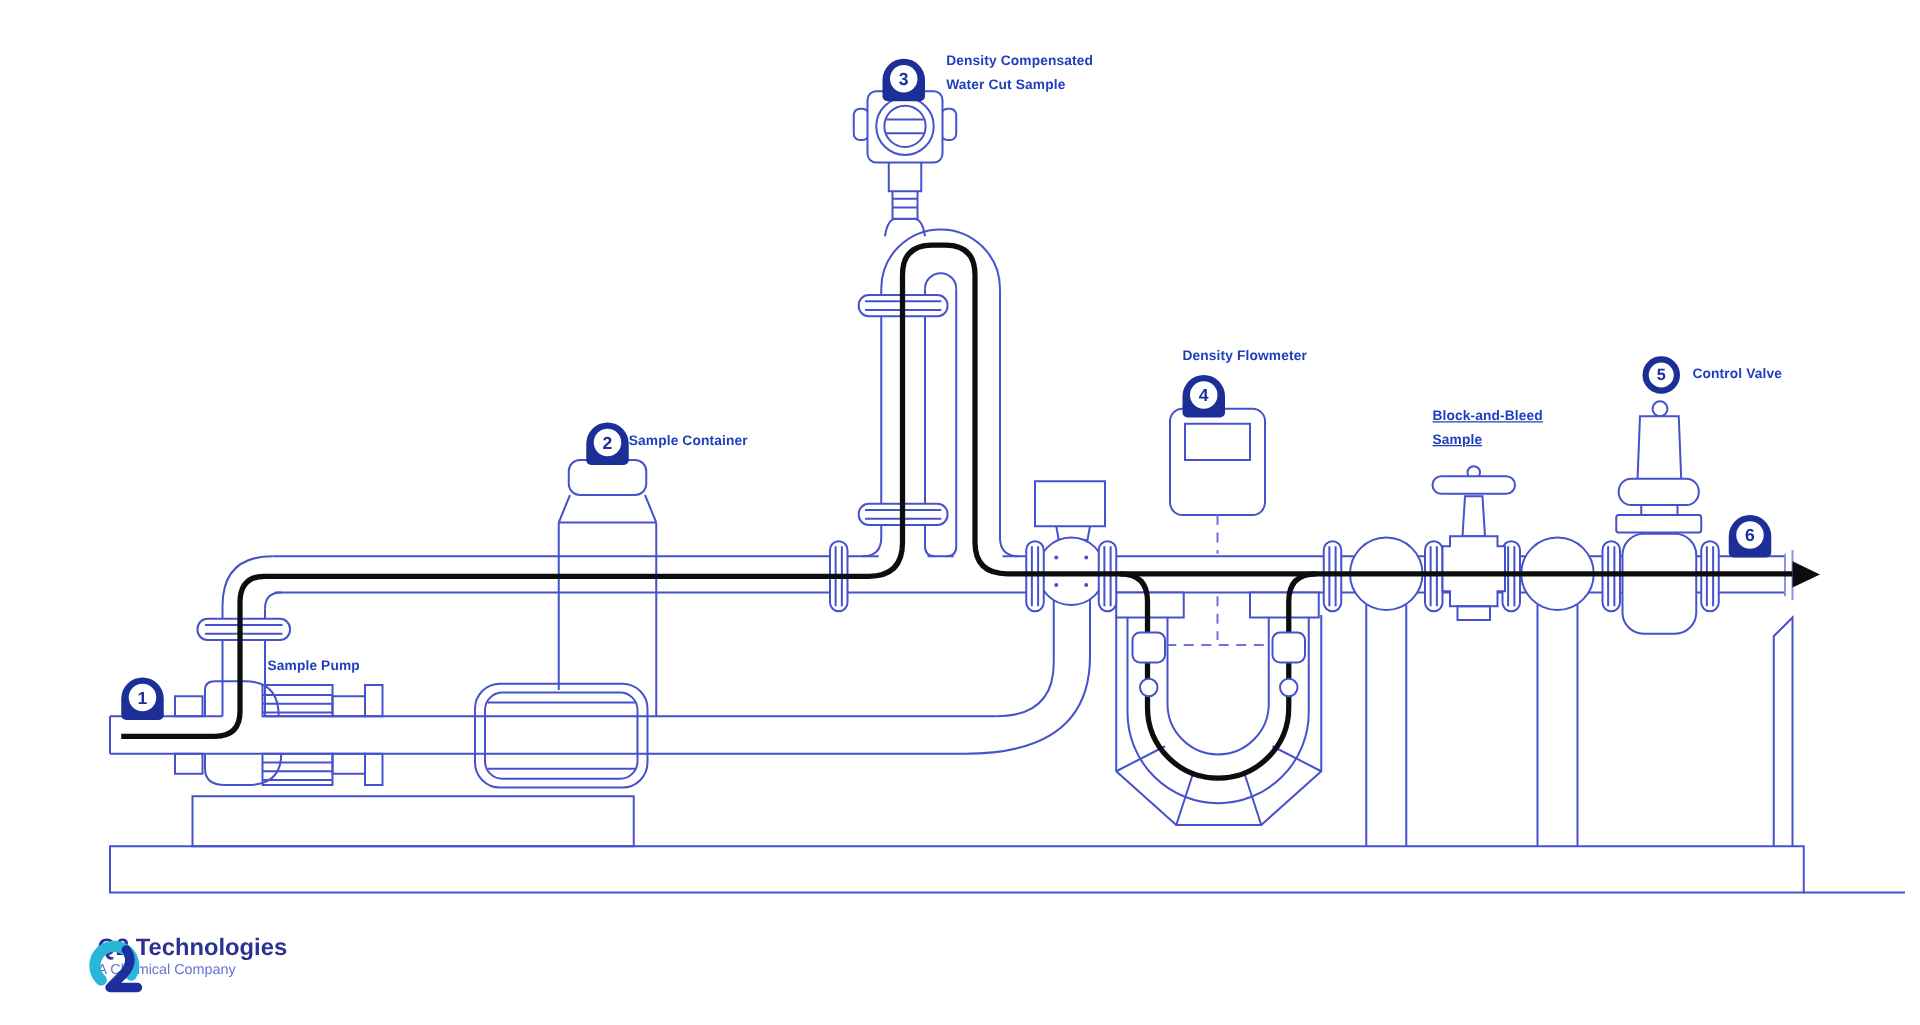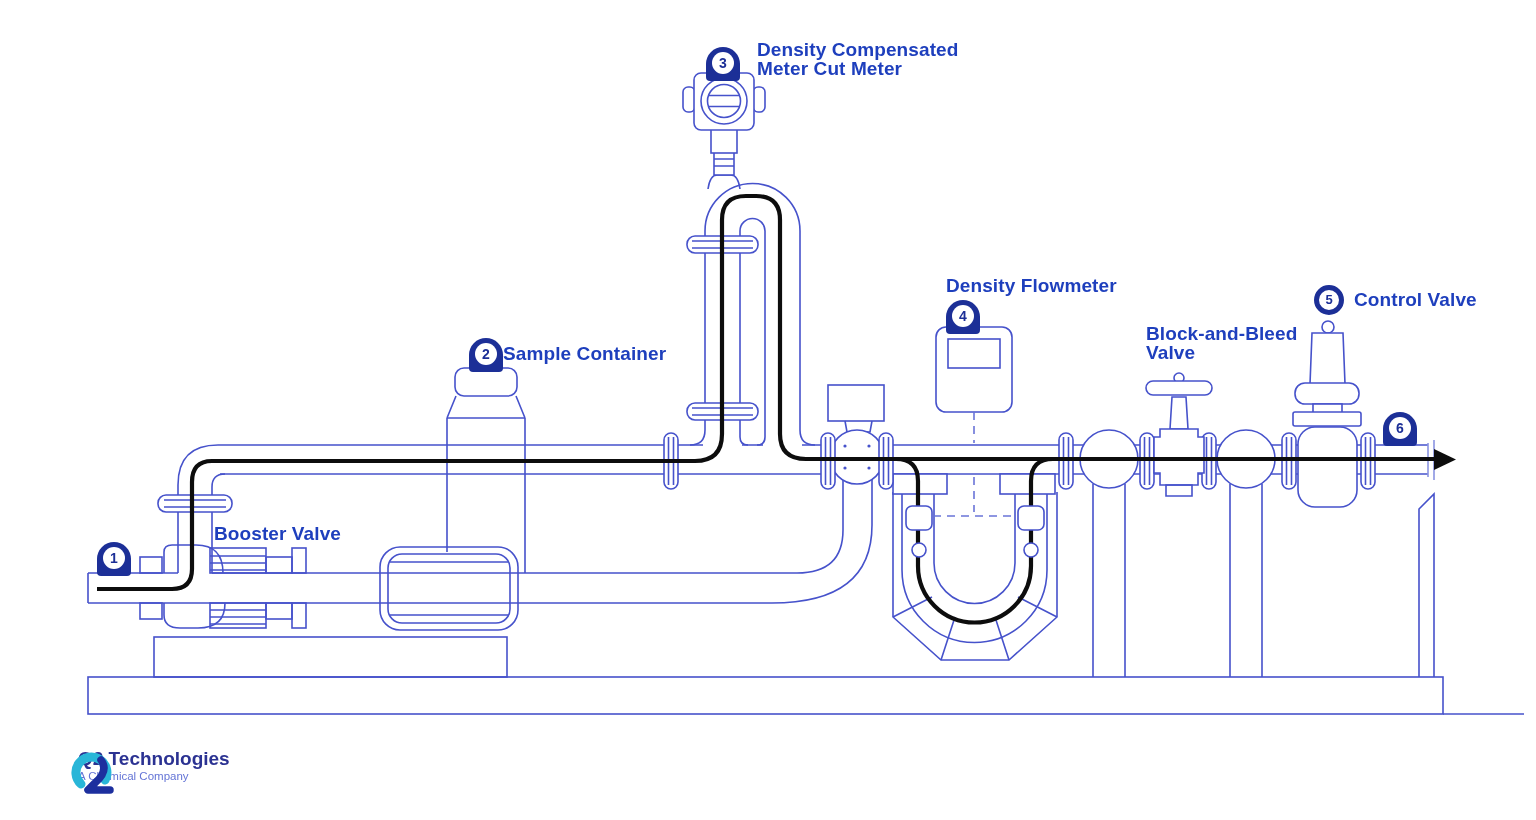--- a/index.html
+++ b/index.html
@@ -2,21 +2,21 @@
 <html><head>
 <meta charset="utf-8">
 <style>
   html,body{margin:0;padding:0;background:#fff;}
   .stage{
     position:relative;width:1536px;height:820px;background:#ffffff;
     overflow:hidden;font-family:"Liberation Sans",sans-serif;
   }
   .stage svg{position:absolute;left:0;top:0;}
   .lbl{
-    position:absolute;color:#1e3fbd;font-weight:bold;font-size:19px;line-height:19px;
+    position:absolute;color:#1e3fbd;font-weight:bold;font-size:11px;line-height:19px;
     white-space:nowrap;letter-spacing:.1px;
   }
   .badge{
     position:absolute;width:34px;height:34px;background:#1c2f97;
     border-radius:17px 17px 4px 4px;display:flex;justify-content:center;
     box-sizing:border-box;padding-top:5px;
   }
   .badge .num{
     width:22px;height:22px;background:#fff;border-radius:50%;
     color:#1c2f97;font-size:14px;line-height:22px;font-weight:bold;text-align:center;
@@ -209,30 +209,30 @@
   <span class="num">3</span>
 </div>
 <div class="badge" style="left:946px;top:300px;">
   <span class="num">4</span>
 </div>
 <div class="badge-ring" style="left:1314px;top:285px;">5</div>
 <div class="badge" style="left:1383px;top:412px;">
   <span class="num">6</span>
 </div>
 
-<div class="lbl" style="left:214px;top:524px;">Booster Valve</div>
+<div class="lbl" style="left:214px;top:524px;">Sample Pump</div>
 <div class="lbl" style="left:503px;top:344px;">Sample Container</div>
 <div class="lbl" style="left:757px;top:40px;">
   <div>Density Compensated</div>
-  <div>Meter Cut Meter</div>
+  <div>Water Cut Sample</div>
 </div>
 <div class="lbl" style="left:946px;top:276px;">Density Flowmeter</div>
-<div class="lbl" style="left:1146px;top:324px;">
+<div class="lbl" style="left:1146px;top:324px;text-decoration:underline;">
   <div>Block-and-Bleed</div>
-  <div>Valve</div>
+  <div>Sample</div>
 </div>
 <div class="lbl" style="left:1354px;top:290px;">Control Valve</div>
 
 <div class="logo">
   <svg width="48" height="50" viewBox="0 0 48 50">
     <path d="M11,36 A15.5,15.5 0 1 1 35,32" stroke="#29b6d8" stroke-width="9" fill="none" stroke-linecap="round"></path>
     <path d="M31,12 C37,20 33,28 25,35 L18,42 L40,42" stroke="#1d2f9e" stroke-width="7.5" fill="none" stroke-linecap="round" stroke-linejoin="round"></path>
   </svg>
   <div class="logo-text">
     <div class="logo-name">Q2 Technologies</div>

